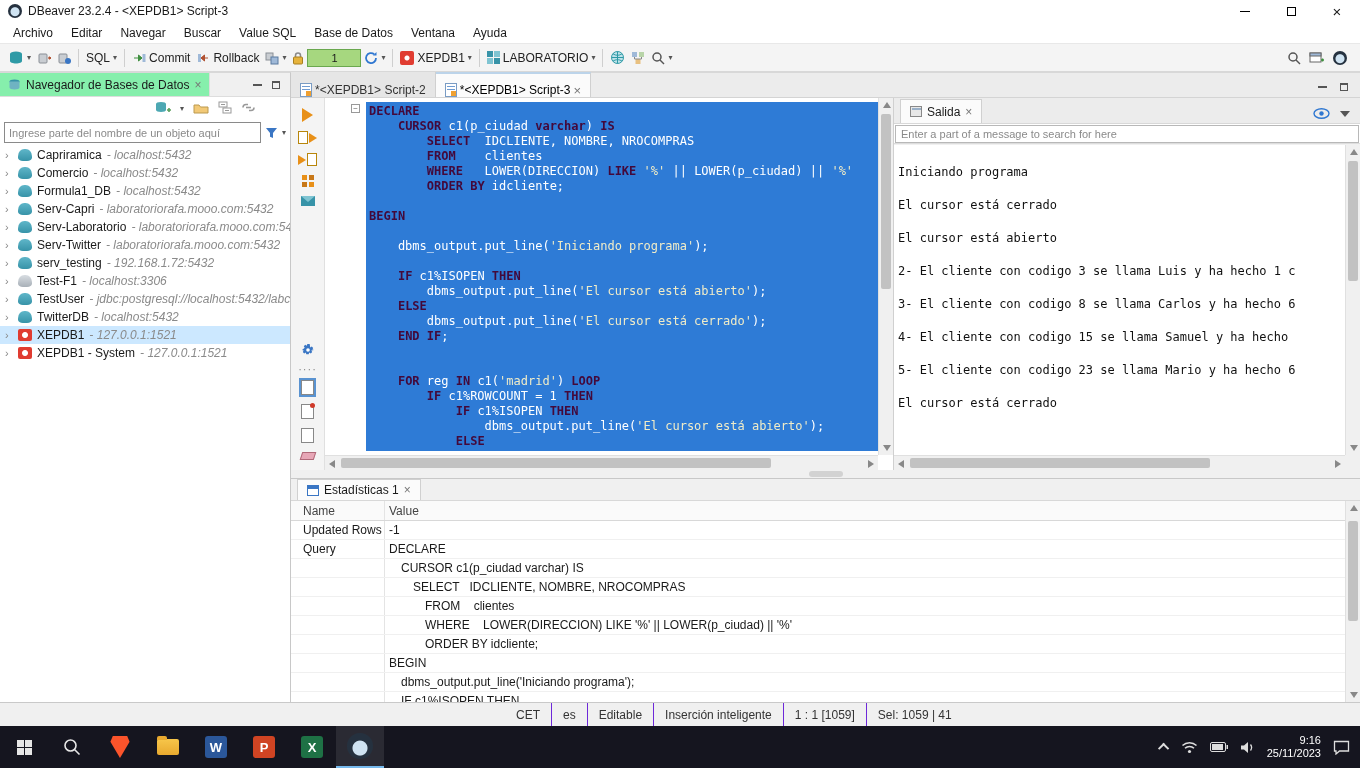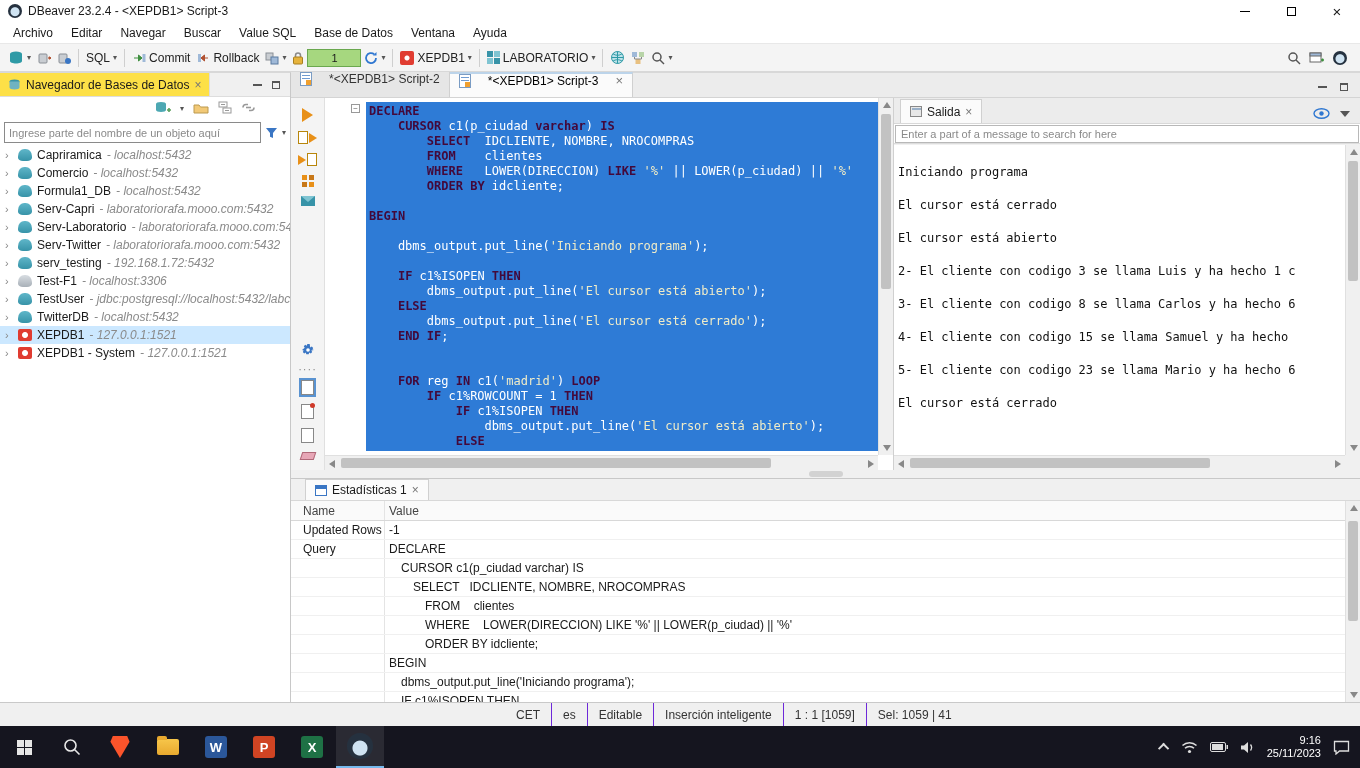--- a/index.html
+++ b/index.html
@@ -32,21 +32,21 @@
   .schema-ic{width:13px;height:13px;background:
      linear-gradient(#3793a8,#3793a8) 0 0/6px 6px no-repeat,
      linear-gradient(#7fc4d2,#7fc4d2) 7px 0/6px 6px no-repeat,
      linear-gradient(#7fc4d2,#7fc4d2) 0 7px/6px 6px no-repeat,
      linear-gradient(#3793a8,#3793a8) 7px 7px/6px 6px no-repeat;}
   .toolbar-right{margin-left:auto;display:flex;align-items:center;gap:8px;padding-right:8px;}
 
   
   .left-panel{position:absolute;left:0;top:72px;width:291px;height:630px;background:#fff;border-right:1px solid #c8c8c8;border-top:1px solid #d8d8d8;}
   .lp-header{height:24px;background:#f0f0f0;display:flex;align-items:center;border-bottom:1px solid #ddd;}
-  .lp-tab{display:flex;align-items:center;gap:5px;background:#fde047;height:100%;padding:0 8px;border-right:1px solid #ddd;}
+  .lp-tab{display:flex;align-items:center;gap:5px;background:#86efac;height:100%;padding:0 8px;border-right:1px solid #ddd;}
   .lp-winbtns{margin-left:auto;display:flex;gap:10px;padding-right:10px;align-items:center;}
   .mini-min{width:9px;height:2px;background:#555;display:block;}
   .mini-max{width:8px;height:8px;border:1px solid #555;border-top-width:2px;display:block;}
   .lp-toolbar{height:24px;display:flex;align-items:center;justify-content:flex-end;gap:9px;padding-right:34px;background:#fff;}
   .lp-toolbar .ic{opacity:.85;}
   .filter-row{padding:1px 4px 3px 4px;display:flex;align-items:center;gap:4px;}
   .filter-input{flex:1;height:21px;border:1px solid #8a8a8a;font-size:11px;padding:0 4px;font-family:inherit;color:#222;}
   .filter-input::placeholder{color:#8a8a8a;}
   .tree{overflow:hidden;}
   .tree-item{height:18px;display:flex;align-items:center;white-space:nowrap;overflow:hidden;}
@@ -55,21 +55,21 @@
   .db-icon{width:14px;height:12px;margin-left:3px;border-radius:2px;flex:none;}
   .db-icon.pg{background:linear-gradient(#5fb6c9,var(--pg_teal,#3793a8));border-radius:45% 45% 35% 35%/60% 60% 30% 30%;}
   .db-icon.maria{background:linear-gradient(#d8dde2,var(--maria_gray,#a8b0b8));border-radius:45% 45% 35% 35%/60% 60% 30% 30%;}
   .db-icon.oracle{background:radial-gradient(circle at 50% 50%, #fff 0 2.5px, var(--oracle_red,#e03c31) 3.5px);}
   .tree-name{margin-left:5px;}
   .tree-host{margin-left:5px;color:#8a8a8a;font-style:italic;}
   .tree-host::before{content:"- ";}
 
   
   .tabstrip{position:absolute;left:291px;top:72px;width:1069px;height:26px;background:#ececec;border-bottom:1px solid #d4d4d4;border-top:1px solid #d8d8d8;display:flex;align-items:flex-end;}
-  .etab{height:25px;display:flex;align-items:flex-start;gap:17px;padding:0 9px;background:#e6e6e6;border-right:1px solid #d0d0d0;color:#333;}
+  .etab{height:25px;display:flex;align-items:flex-end;gap:3px;padding:0 9px;background:#e6e6e6;border-right:1px solid #d0d0d0;color:#333;}
   .etab.active{background:#fbfbfb;border-top:2px solid #bcd4ea;color:#000;}
   .etab .tab-close{display:none;color:#777;font-size:13px;line-height:1;}
   .etab.active .tab-close{display:inline;}
   .sqlfile-icon{width:12px;height:14px;background:#fff;border:1px solid #7a9cc4;position:relative;flex:none;}
   .sqlfile-icon::before{content:"";position:absolute;left:1px;top:2px;width:8px;height:6px;
       background:repeating-linear-gradient(#6f9bd1 0 1px,transparent 1px 3px);}
   .sqlfile-icon::after{content:"";position:absolute;right:0;bottom:0;width:5px;height:5px;background:#f0a030;}
   .strip-winbtns{margin-left:auto;display:flex;gap:13px;align-items:center;padding:0 12px 6px 0;}
 
   
@@ -127,21 +127,21 @@
   .op-vscroll{position:absolute;right:0;top:47px;bottom:15px;width:15px;background:#f0f0f0;border-left:1px solid #e0e0e0;}
   .op-hscroll{position:absolute;left:0;right:15px;bottom:0;height:15px;background:#f0f0f0;border-top:1px solid #e0e0e0;}
 
   
   .sash{position:absolute;left:291px;top:470px;width:1069px;height:8px;background:#f0f0f0;display:flex;align-items:center;justify-content:center;}
   .sash-grip{width:34px;height:6px;border-radius:3px;background:#d2d2d2;}
 
   
   .stats-panel{position:absolute;left:291px;top:478px;width:1069px;height:224px;background:#fff;border-top:1px solid #c8c8c8;}
   .st-tabrow{height:22px;background:#f0f0f0;display:flex;align-items:flex-end;border-bottom:1px solid #d8d8d8;}
-  .st-tab{height:21px;display:flex;align-items:center;gap:5px;background:#fbfbfb;padding:0 9px;border:1px solid #d0d0d0;border-bottom:none;margin-left:14px;}
+  .st-tab{height:21px;display:flex;align-items:center;gap:5px;background:#fbfbfb;padding:0 9px;border:1px solid #d0d0d0;border-bottom:none;margin-left:6px;}
   .table-ic{width:12px;height:11px;border:1px solid #3a76c4;background:
       linear-gradient(#3a76c4,#3a76c4) 0 0/100% 3px no-repeat,#fff;}
   .stats-table{position:absolute;left:0;top:22px;right:15px;bottom:0;overflow:hidden;}
   .st-header{height:20px;display:flex;background:#fafafa;border-bottom:1px solid #d8d8d8;color:#444;}
   .st-name-col{width:94px;padding-left:12px;border-right:1px solid #e4e4e4;display:flex;align-items:center;flex:none;}
   .st-val-col{flex:1;padding-left:4px;display:flex;align-items:center;white-space:pre;overflow:hidden;}
   .st-row{height:19px;display:flex;border-bottom:1px solid #f0f0f0;align-items:stretch;}
   .st-vscroll{position:absolute;right:0;top:22px;bottom:0;width:15px;background:#f0f0f0;border-left:1px solid #e0e0e0;}
 
   

